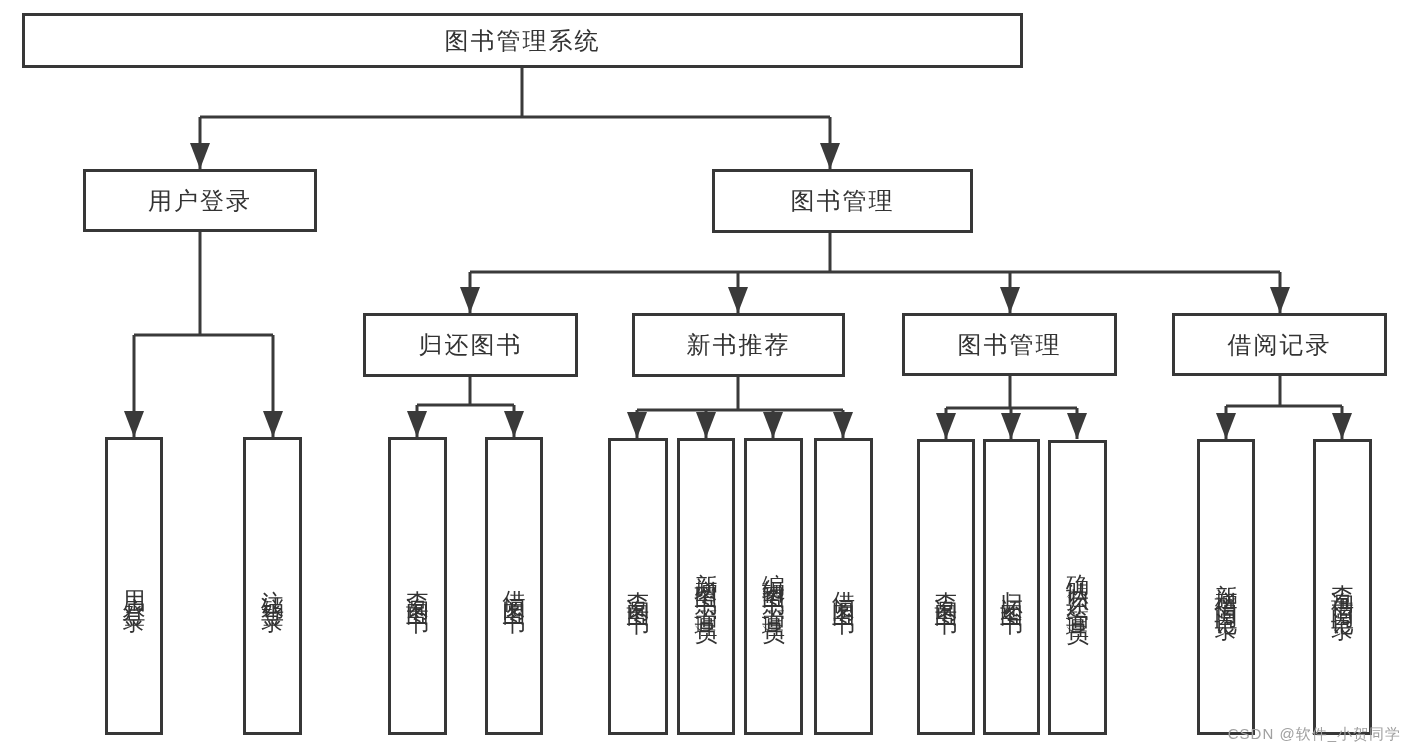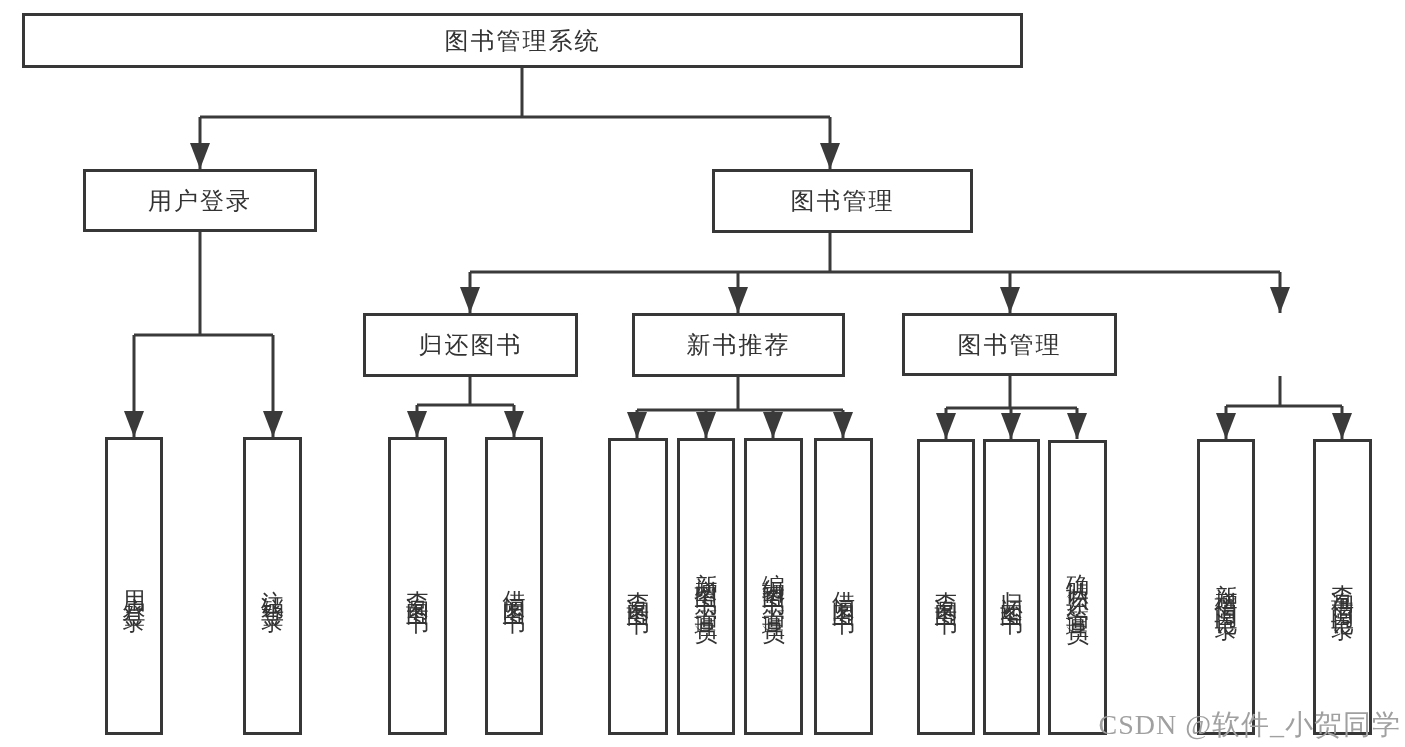--- a/index.html
+++ b/index.html
@@ -1,21 +1,21 @@
 <!DOCTYPE html>
 <html><head>
 <meta charset="utf-8">
 <style>
   html, body { margin: 0; padding: 0; background: #ffffff; }
   .canvas {
     position: relative;
     width: 1405px;
     height: 747px;
     background: #ffffff;
-    font-family: Liberation Serif, serif;
+    font-family: Liberation Sans, sans-serif;
     overflow: hidden;
   }
   .connectors {
     position: absolute;
     left: 0; top: 0;
     width: 1405px; height: 747px;
     z-index: 0;
   }
   .node {
     position: absolute;
@@ -36,21 +36,21 @@
     text-orientation: mixed;
     letter-spacing: 7px;
     line-height: 1;
     font-size: 23px;
     white-space: nowrap;
   }
   .watermark {
     position: absolute;
     right: 4px;
     bottom: 3px;
-    font-size: 28px;
+    font-size: 15px;
     color: #a0a0a0;
     letter-spacing: 1px;
     z-index: 5;
     white-space: nowrap;
   }
 </style>
 </head>
 <body>
 
 <div class="canvas">
@@ -101,20 +101,23 @@
 
   <div class="node" style="left:363px;top:313px;width:215px;height:64px">
     <span>归还图书</span>
   </div>
   <div class="node" style="left:632px;top:313px;width:213px;height:64px">
     <span>新书推荐</span>
   </div>
   <div class="node" style="left:902px;top:313px;width:215px;height:63px">
     <span>图书管理</span>
   </div>
+  <div class="node" style="left:1172px;top:313px;width:215px;height:63px">
+    <span>借阅记录</span>
+  </div>
 
   <div class="node" style="left:105px;top:437px;width:58px;height:298px">
     <span class="vtext">用户登录</span>
   </div>
   <div class="node" style="left:243px;top:437px;width:59px;height:298px">
     <span class="vtext">注销登录</span>
   </div>
 
   <div class="node" style="left:388px;top:437px;width:59px;height:298px">
     <span class="vtext">查询图书</span>

